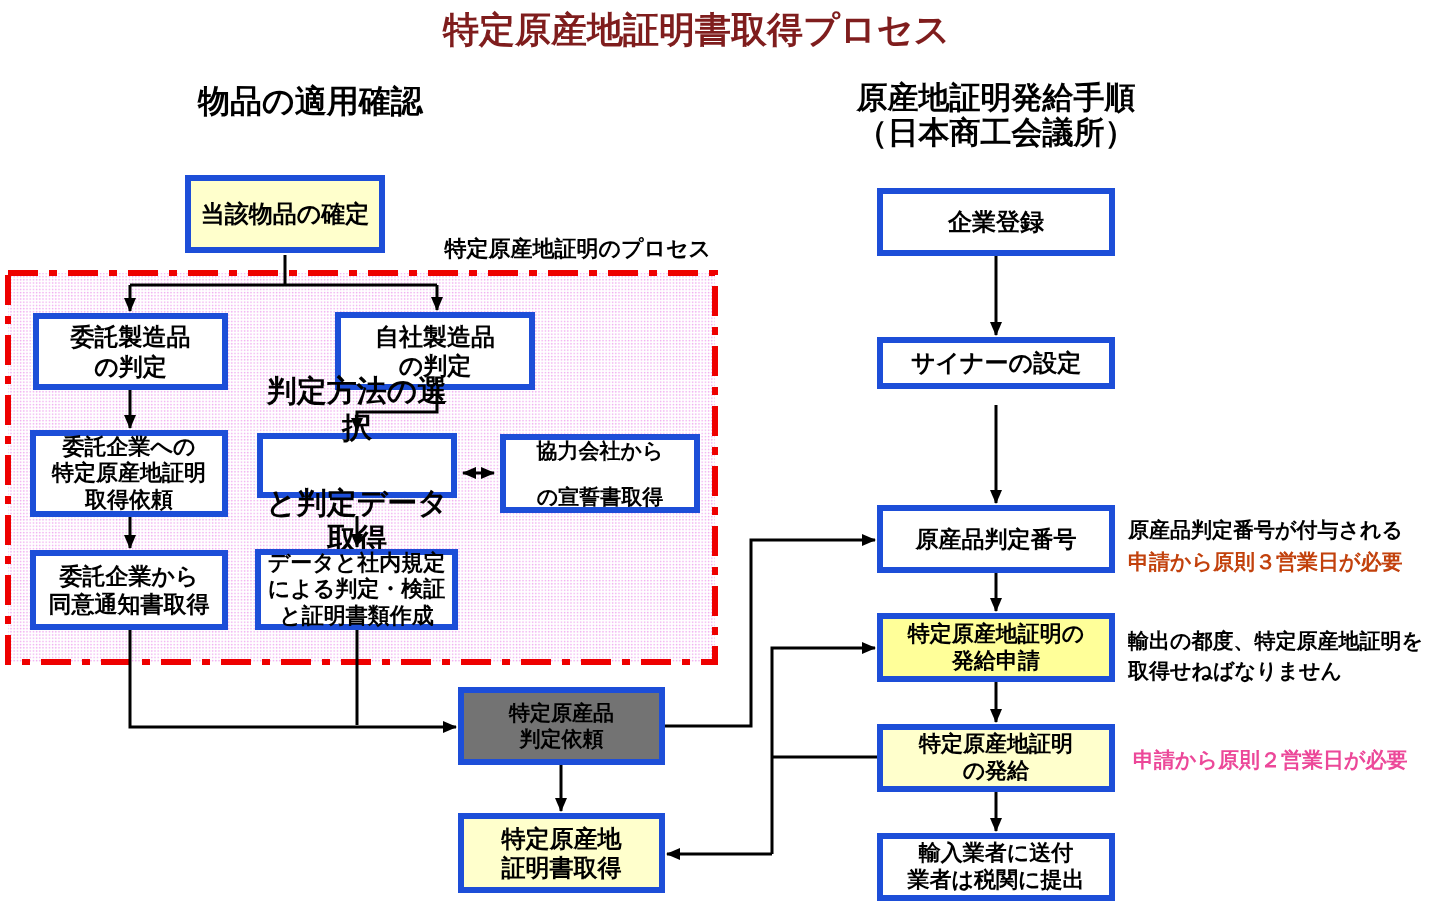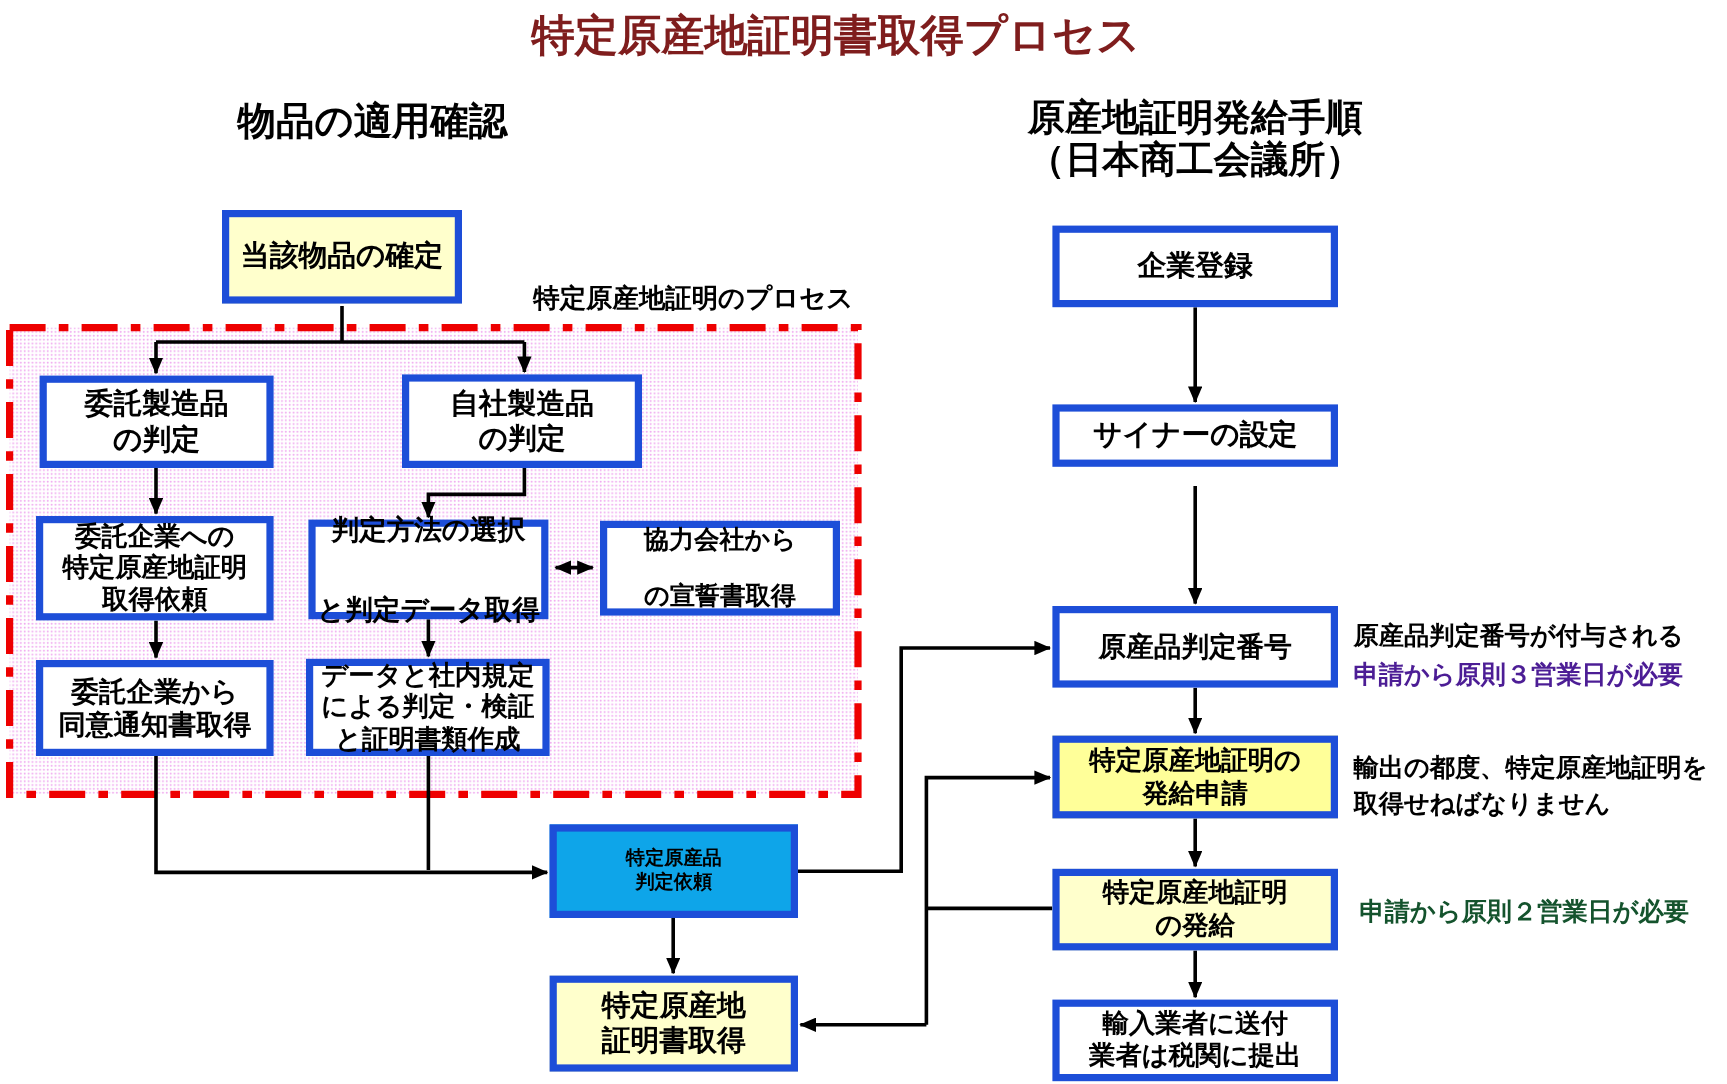--- a/index.html
+++ b/index.html
@@ -16,37 +16,37 @@
   .box{
     position:absolute;z-index:2;box-sizing:border-box;border:6px solid #1d4ed8;background:#fff;
     display:flex;flex-direction:column;align-items:center;justify-content:center;
     text-align:center;line-height:1.22;
   }
   .box span{display:block;}
   #b-item{left:185px;top:175px;width:200px;height:78px;background:#FFFFCC;font-size:24px;}
   #b-consigned{left:33px;top:313px;width:195px;height:77px;font-size:24px;}
   #b-own{left:335px;top:312px;width:200px;height:78px;font-size:24px;}
   #b-request{left:30px;top:430px;width:198px;height:87px;font-size:22px;line-height:1.2;}
-  #b-method{left:257px;top:433px;width:200px;height:83px;font-size:23px;gap:38px;}
+  #b-method{left:257px;top:433px;width:200px;height:65px;font-size:30px;gap:38px;}
   #b-oath{left:500px;top:434px;width:200px;height:79px;font-size:21px;gap:20px;}
   #b-consent{left:30px;top:550px;width:198px;height:80px;font-size:23px;}
   #b-verify{left:255px;top:549px;width:203px;height:81px;font-size:22px;line-height:1.2;}
-  #b-judgereq{left:458px;top:687px;width:207px;height:78px;background:#0ea5e9;font-size:16px;}
+  #b-judgereq{left:458px;top:687px;width:207px;height:78px;background:#737373;font-size:21px;}
   #b-certget{left:458px;top:813px;width:207px;height:80px;background:#FFFFCC;font-size:24px;}
   #b-register{left:877px;top:188px;width:238px;height:68px;font-size:24px;}
   #b-signer{left:877px;top:337px;width:238px;height:52px;font-size:24px;}
   #b-number{left:877px;top:505px;width:238px;height:68px;font-size:23px;}
   #b-apply{left:877px;top:613px;width:238px;height:69px;background:#FFFF99;font-size:22px;}
   #b-issue{left:877px;top:724px;width:238px;height:68px;background:#FFFFCC;font-size:22px;}
   #b-send{left:877px;top:833px;width:238px;height:68px;font-size:22px;}
   .note{font-size:21px;}
   #a-num1{left:1128px;top:516px;}
-  #a-num2{left:1128px;top:548px;color:#4c1d95;}
+  #a-num2{left:1128px;top:548px;color:#c2410c;}
   #a-app{left:1128px;top:626px;line-height:30px;white-space:normal;width:300px;}
-  #a-issue{left:1133px;top:746px;color:#14532d;}
+  #a-issue{left:1133px;top:746px;color:#ec4899;}
 </style>
 </head>
 <body>
 
 <div class="canvas">
 
   <svg class="wires" width="1439" height="903" viewBox="0 0 1439 903">
     <defs>
       <pattern id="pinkdots" width="3.2" height="3.2" patternUnits="userSpaceOnUse">
         <rect width="3.2" height="3.2" fill="#ffffff"></rect>

